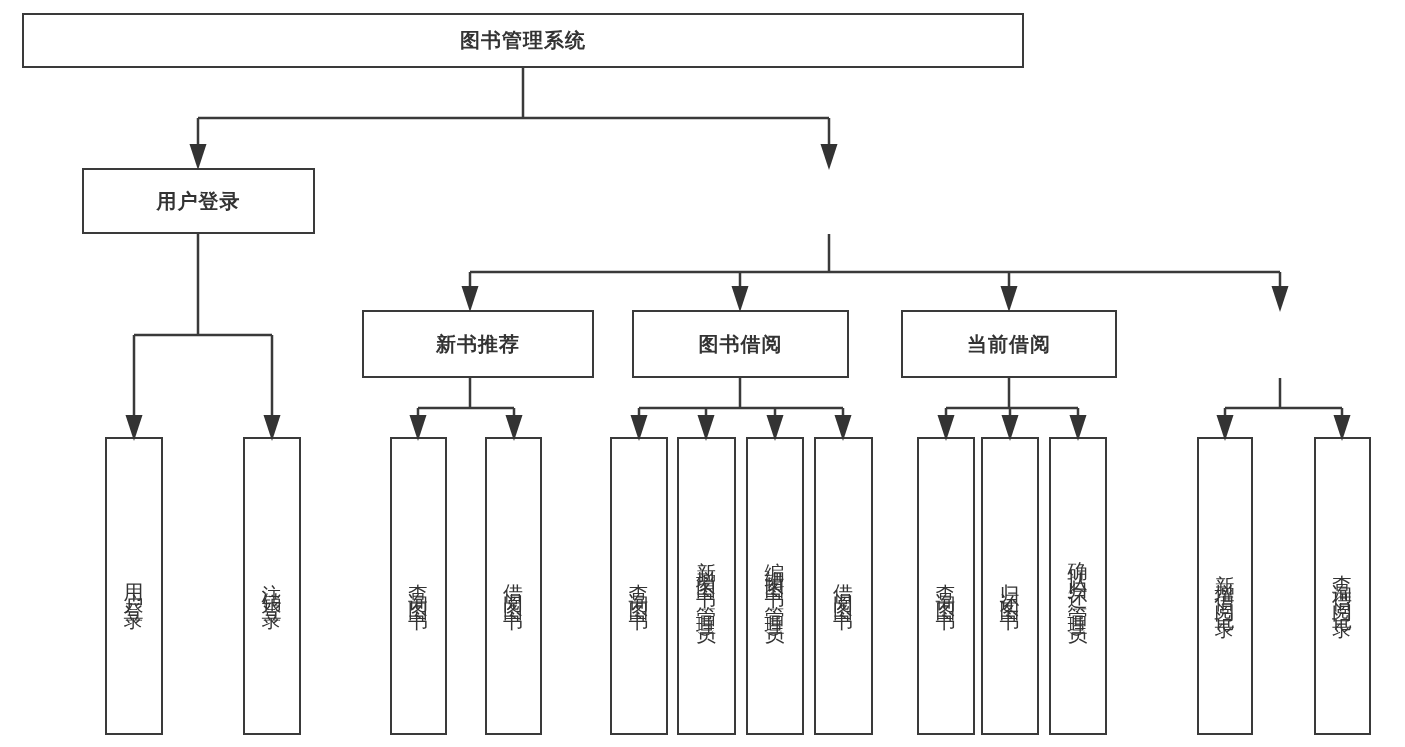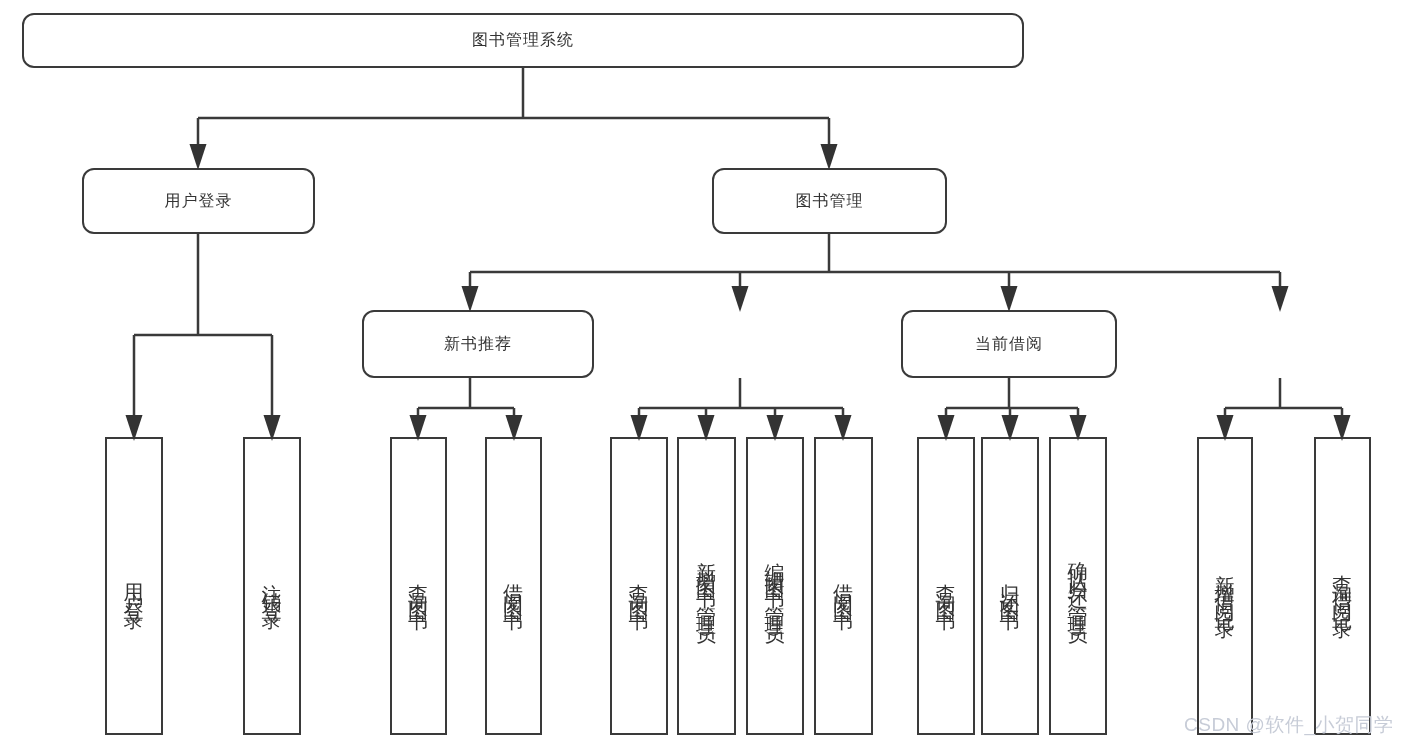--- a/index.html
+++ b/index.html
@@ -15,24 +15,23 @@
     box-sizing:border-box;
     border:2.5px solid #3a3a3a;
     background:#ffffff;
     display:flex;
     align-items:center;
     justify-content:center;
     color:#333333;
     z-index:1;
   }
   .h-node{
-    font-size:16px;
+    font-size:20px;
     letter-spacing:1px;
-    font-weight:400;
-    border-radius:12px;
+    font-weight:700;
   }
   .leaf-text{
     writing-mode:vertical-rl;
     text-orientation:mixed;
     font-size:20px;
     letter-spacing:9px;
     line-height:1;
     color:#333333;
   }
   .connectors{
@@ -63,23 +62,23 @@
   }
 </style>
 </head>
 <body>
 
 <div class="canvas">
 
   <div class="node h-node" style="left:22px;top:13px;width:1002px;height:55px">图书管理系统</div>
 
   <div class="node h-node" style="left:82px;top:168px;width:233px;height:66px">用户登录</div>
-  <div class="node h-node" style="left:712px;top:168px;width:235px;height:66px">图书管理</div>
 
   <div class="node h-node" style="left:362px;top:310px;width:232px;height:68px">新书推荐</div>
+  <div class="node h-node" style="left:632px;top:310px;width:217px;height:68px">图书借阅</div>
   <div class="node h-node" style="left:901px;top:310px;width:216px;height:68px">当前借阅</div>
 
   <div class="node" style="left:105px;top:437px;width:58px;height:298px">
     <span class="leaf-text">用户登录</span>
   </div>
   <div class="node" style="left:243px;top:437px;width:58px;height:298px">
     <span class="leaf-text">注销登录</span>
   </div>
   <div class="node" style="left:390px;top:437px;width:57px;height:298px">
     <span class="leaf-text">查询图书</span>
@@ -158,15 +157,14 @@
       <path class="arrow" d="M1069.5 415 H1086.5 L1078 441 Z"></path>
     </g>
 
     <g>
       <path class="line" d="M1280 378 V408 M1225 408 H1342 M1225 408 V420 M1342 408 V420"></path>
       <path class="arrow" d="M1216.5 415 H1233.5 L1225 441 Z"></path>
       <path class="arrow" d="M1333.5 415 H1350.5 L1342 441 Z"></path>
     </g>
   </svg>
 
-  <div class="watermark">CSDN @软件_小贺同学</div>
 
 </div>
 
 </body></html>

